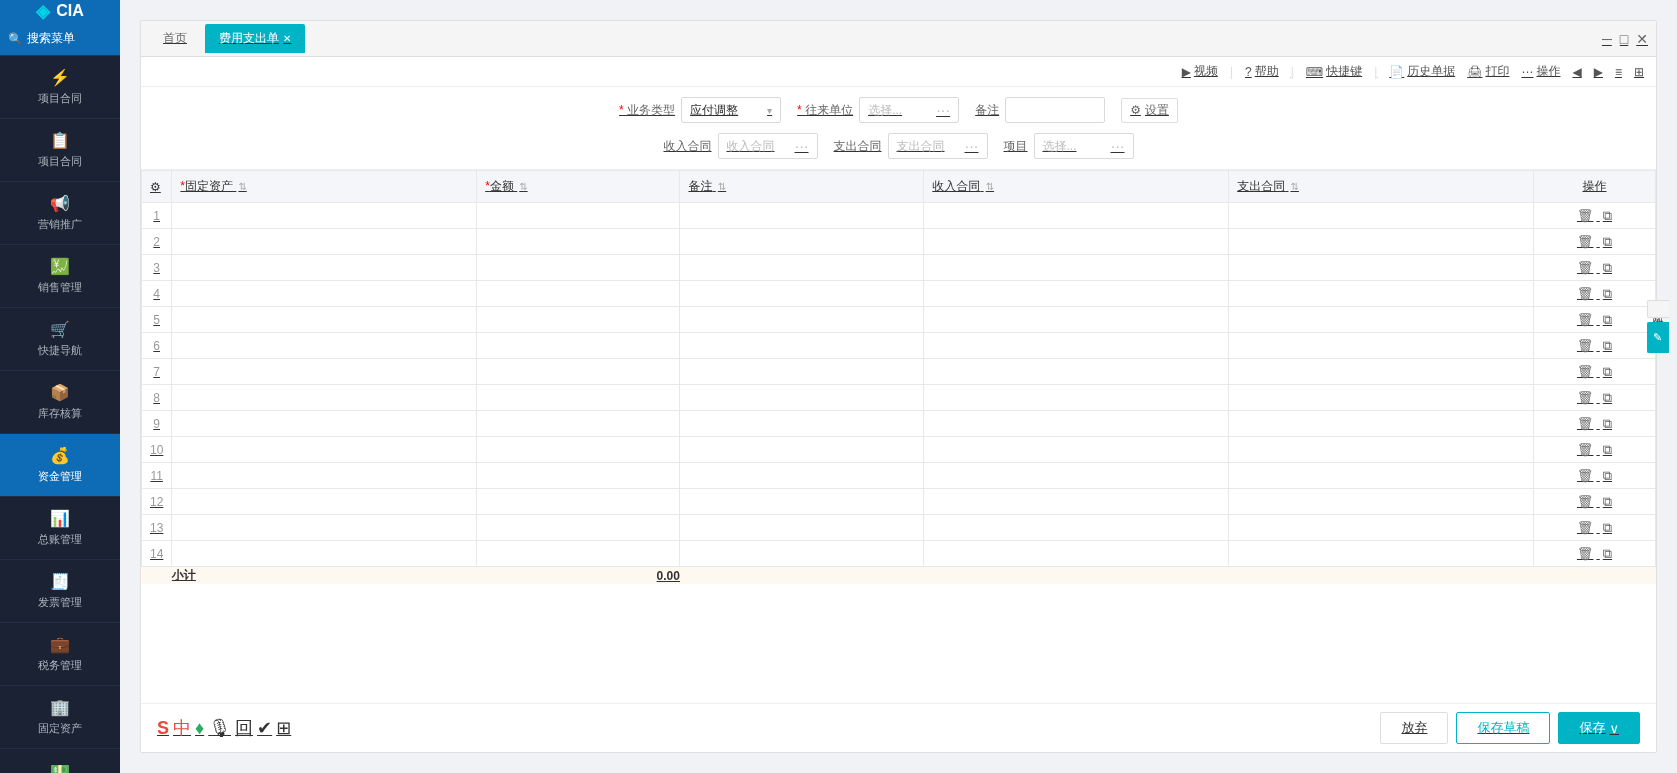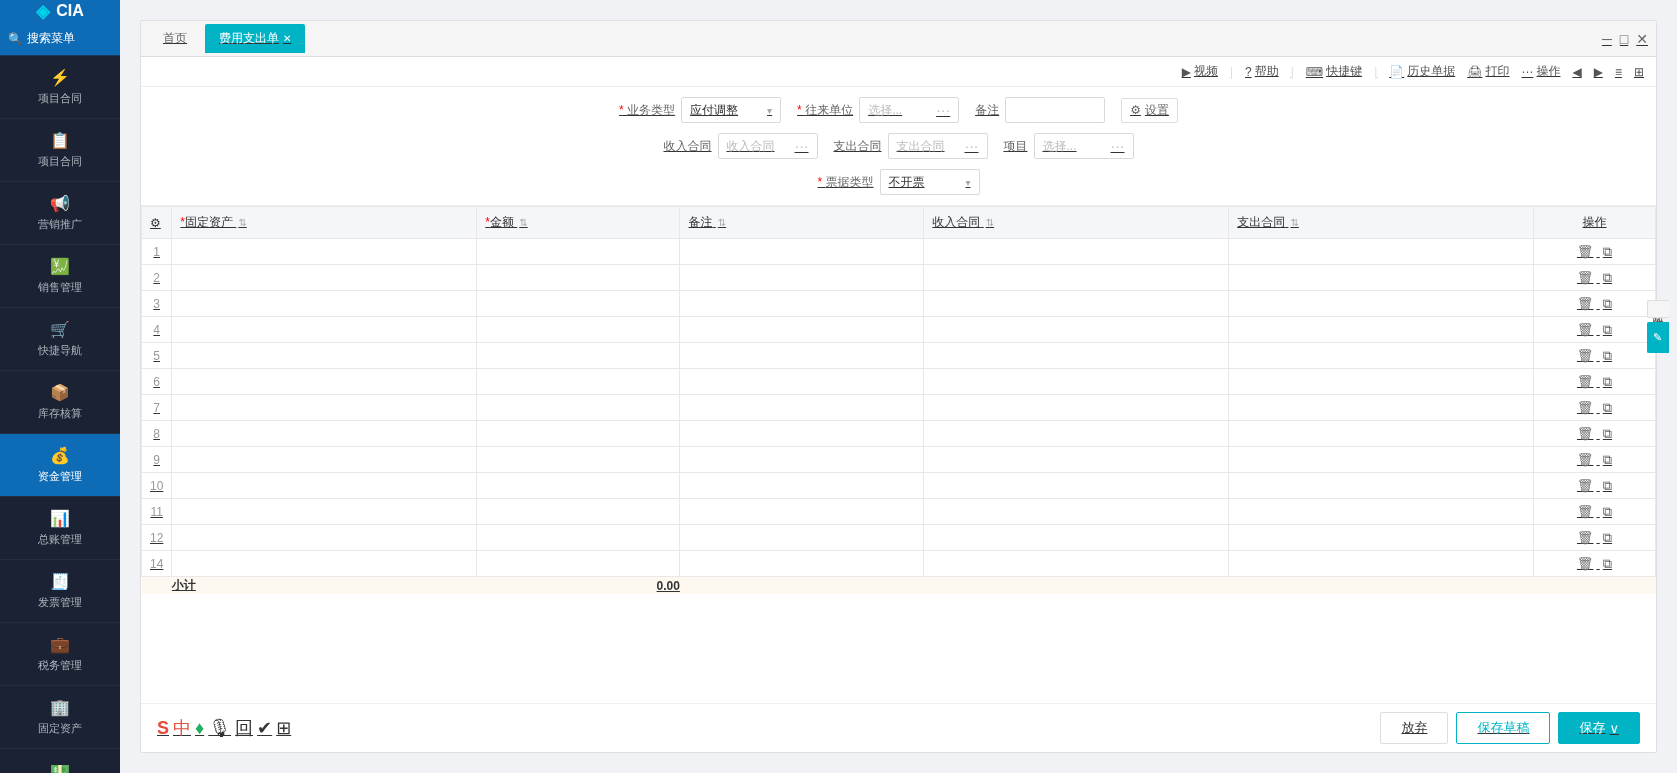--- a/index.html
+++ b/index.html
@@ -416,28 +416,20 @@
         </div>
         <div class="form-field" style="flex:1.5;">
           <label>项目</label>
           <div class="form-input" style="flex:1;">
             <span class="placeholder">选择...</span>
             <span class="dots">···</span>
           </div>
         </div>
       </div>
 
-      <div class="form-row">
-        <div class="form-field" style="max-width:430px;">
-          <label class="required">票据类型</label>
-          <div class="form-input with-arrow" style="flex:1;">
-            <span>不开票</span>
-          </div>
-        </div>
-      </div>
     </div>
 
     <div class="table-container">
       <table>
         <thead>
           <tr>
             <th style="width:30px;">
               <span>⚙</span>
             </th>
             <th style="min-width:150px;">
@@ -602,20 +594,32 @@
     <td></td>
     <td></td>
     <td></td>
     <td></td>
     <td class="action-col">
       <span class="action-icon" title="删除">🗑</span>
       <span class="action-icon" title="复制">⧉</span>
     </td>
   </tr>
             <tr>
+    <td class="row-num">13</td>
+    <td></td>
+    <td></td>
+    <td></td>
+    <td></td>
+    <td></td>
+    <td class="action-col">
+      <span class="action-icon" title="删除">🗑</span>
+      <span class="action-icon" title="复制">⧉</span>
+    </td>
+  </tr>
+            <tr>
     <td class="row-num">14</td>
     <td></td>
     <td></td>
     <td></td>
     <td></td>
     <td></td>
     <td class="action-col">
       <span class="action-icon" title="删除">🗑</span>
       <span class="action-icon" title="复制">⧉</span>
     </td>

